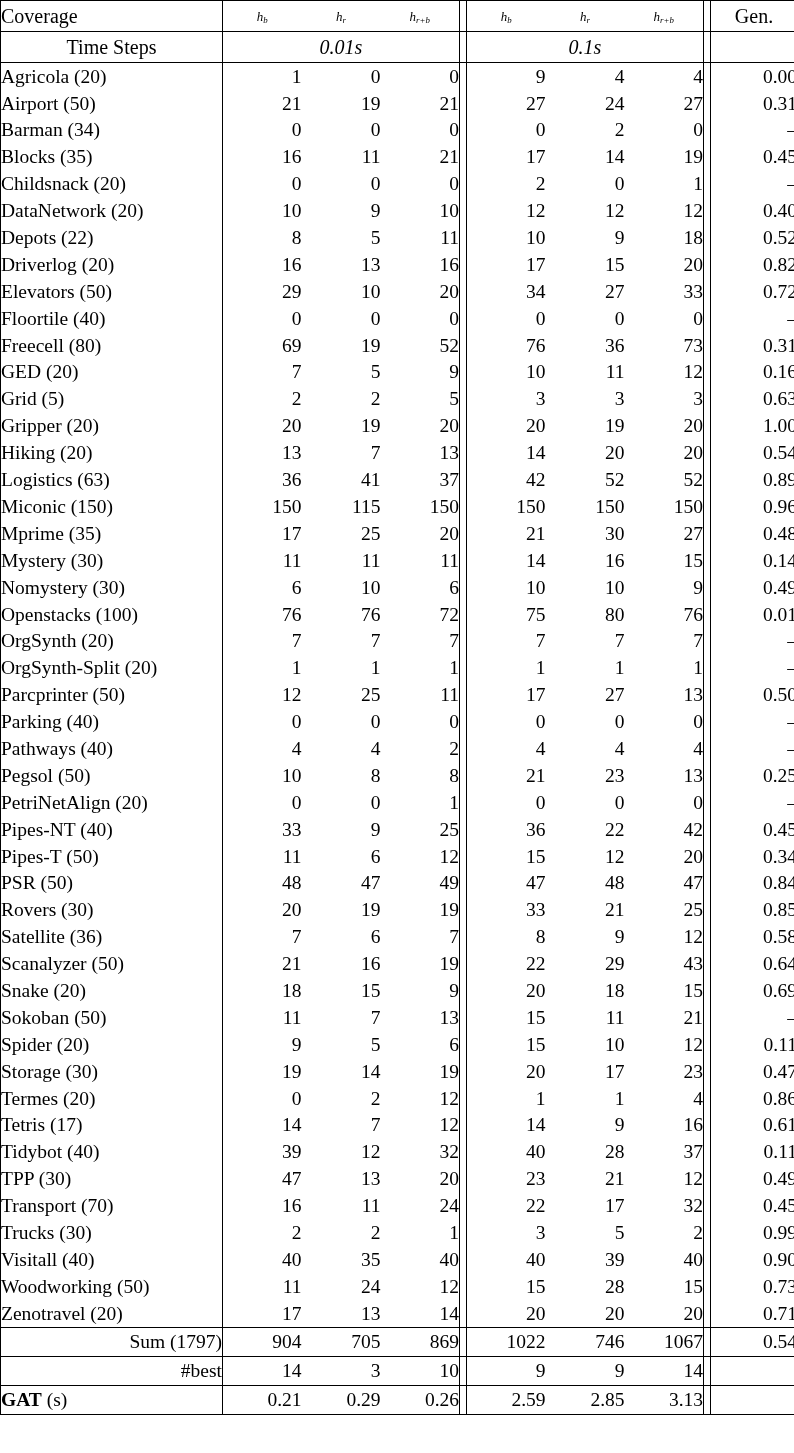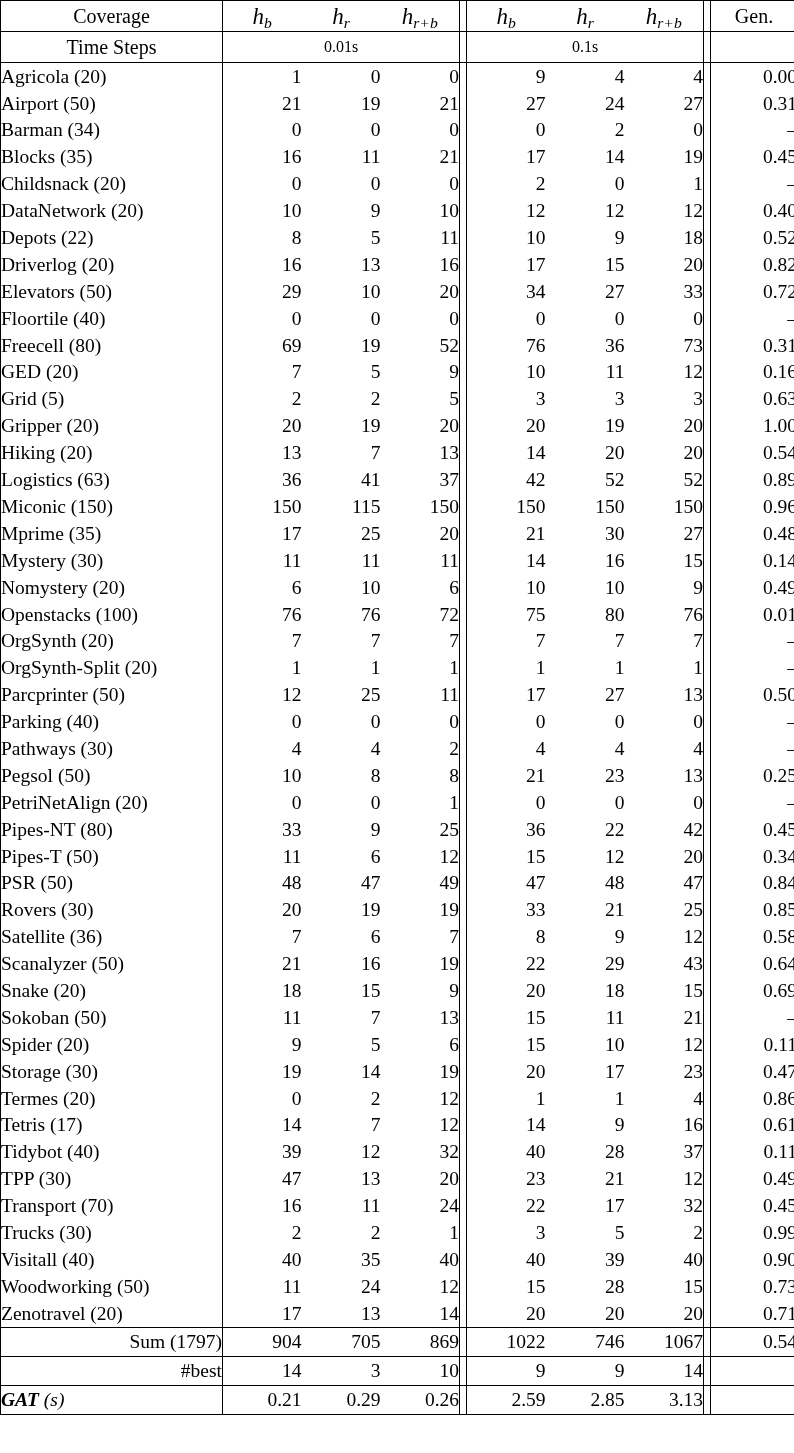--- a/index.html
+++ b/index.html
@@ -58,69 +58,69 @@
   .thick-line td   { border-top: 1.6px solid #000; }
   .outer-bottom td { border-bottom: 1.6px solid #000; }
 
   
   .vl-left   { border-left: 1.1px solid #000; }
   .vl-outerL { border-left: 1.6px solid #000; }
   .vl-outerR { border-right: 1.6px solid #000; }
   .dbl-gap   { border-left: 1.1px solid #000; border-right: 1.1px solid #000; }
 
   
-  tr.hdr-row td { height: 30px; text-align: center; }
+  tr.hdr-row td { height: 30px; }
   tr.sub-row td { height: 30px; text-align: center; }
   .hdr-label {
     font-weight: bold;
     text-align: left;
     padding-left: 8px;
     font-size: 20px;
   }
   .hdr-sym {
     text-align: center;
     font-family: "Liberation Serif", "DejaVu Serif", serif;
     font-style: italic;
-    font-size: 23px;
+    font-size: 13px;
     padding-right: 4px;
   }
   .hdr-sym sub {
     font-size: 0.68em;
     font-style: italic;
     vertical-align: baseline;
     position: relative;
     top: 0.28em;
     letter-spacing: 0;
   }
   .hdr-gen {
     font-weight: bold;
     text-align: center;
     font-size: 20px;
   }
   .timestep-cell {
     text-align: center;
-    font-size: 16px;
+    font-size: 20px;
+    font-style: italic;
   }
 
   
   tr.data-row td { height: 26.9px; }
 
   
   tr.sum-row td,
   tr.best-row td,
   tr.gat-row td { height: 28px; }
   .sum-label {
     font-weight: bold;
     text-align: right;
     padding-left: 8px;
   }
   .gat-label {
     text-align: left;
     padding-left: 8px;
-    font-style: italic;
   }
   .gat-label .gat-b { font-weight: bold; }
 </style>
 </head>
 <body>
 
 <table id="results-table">
   <colgroup>
     <col class="c-domain">
       <col class="c-num">
@@ -376,21 +376,21 @@
         <td class="num-cell b">11</td>
         <td class="num-cell b">11</td>
         <td class="dbl-gap">&nbsp;</td>
         <td class="num-cell">14</td>
         <td class="num-cell b">16</td>
         <td class="num-cell">15</td>
         <td class="dbl-gap">&nbsp;</td>
         <td class="gen-cell vl-outerR">0.14</td>
       </tr>
       <tr class="data-row">
-        <td class="domain-cell vl-outerL">Nomystery (20)</td>
+        <td class="domain-cell vl-outerL">Nomystery (30)</td>
         <td class="num-cell vl-left">6</td>
         <td class="num-cell b">10</td>
         <td class="num-cell">6</td>
         <td class="dbl-gap">&nbsp;</td>
         <td class="num-cell b">10</td>
         <td class="num-cell b">10</td>
         <td class="num-cell">9</td>
         <td class="dbl-gap">&nbsp;</td>
         <td class="gen-cell vl-outerR">0.49</td>
       </tr>
@@ -448,21 +448,21 @@
         <td class="num-cell b">0</td>
         <td class="num-cell b">0</td>
         <td class="dbl-gap">&nbsp;</td>
         <td class="num-cell b">0</td>
         <td class="num-cell b">0</td>
         <td class="num-cell b">0</td>
         <td class="dbl-gap">&nbsp;</td>
         <td class="gen-cell vl-outerR">–</td>
       </tr>
       <tr class="data-row">
-        <td class="domain-cell vl-outerL">Pathways (30)</td>
+        <td class="domain-cell vl-outerL">Pathways (40)</td>
         <td class="num-cell vl-left b">4</td>
         <td class="num-cell b">4</td>
         <td class="num-cell">2</td>
         <td class="dbl-gap">&nbsp;</td>
         <td class="num-cell b">4</td>
         <td class="num-cell b">4</td>
         <td class="num-cell b">4</td>
         <td class="dbl-gap">&nbsp;</td>
         <td class="gen-cell vl-outerR">–</td>
       </tr>
@@ -484,21 +484,21 @@
         <td class="num-cell">0</td>
         <td class="num-cell b">1</td>
         <td class="dbl-gap">&nbsp;</td>
         <td class="num-cell b">0</td>
         <td class="num-cell b">0</td>
         <td class="num-cell b">0</td>
         <td class="dbl-gap">&nbsp;</td>
         <td class="gen-cell vl-outerR">–</td>
       </tr>
       <tr class="data-row">
-        <td class="domain-cell vl-outerL">Pipes-NT (80)</td>
+        <td class="domain-cell vl-outerL">Pipes-NT (40)</td>
         <td class="num-cell vl-left b">33</td>
         <td class="num-cell">9</td>
         <td class="num-cell">25</td>
         <td class="dbl-gap">&nbsp;</td>
         <td class="num-cell">36</td>
         <td class="num-cell">22</td>
         <td class="num-cell b">42</td>
         <td class="dbl-gap">&nbsp;</td>
         <td class="gen-cell vl-outerR">0.45</td>
       </tr>

